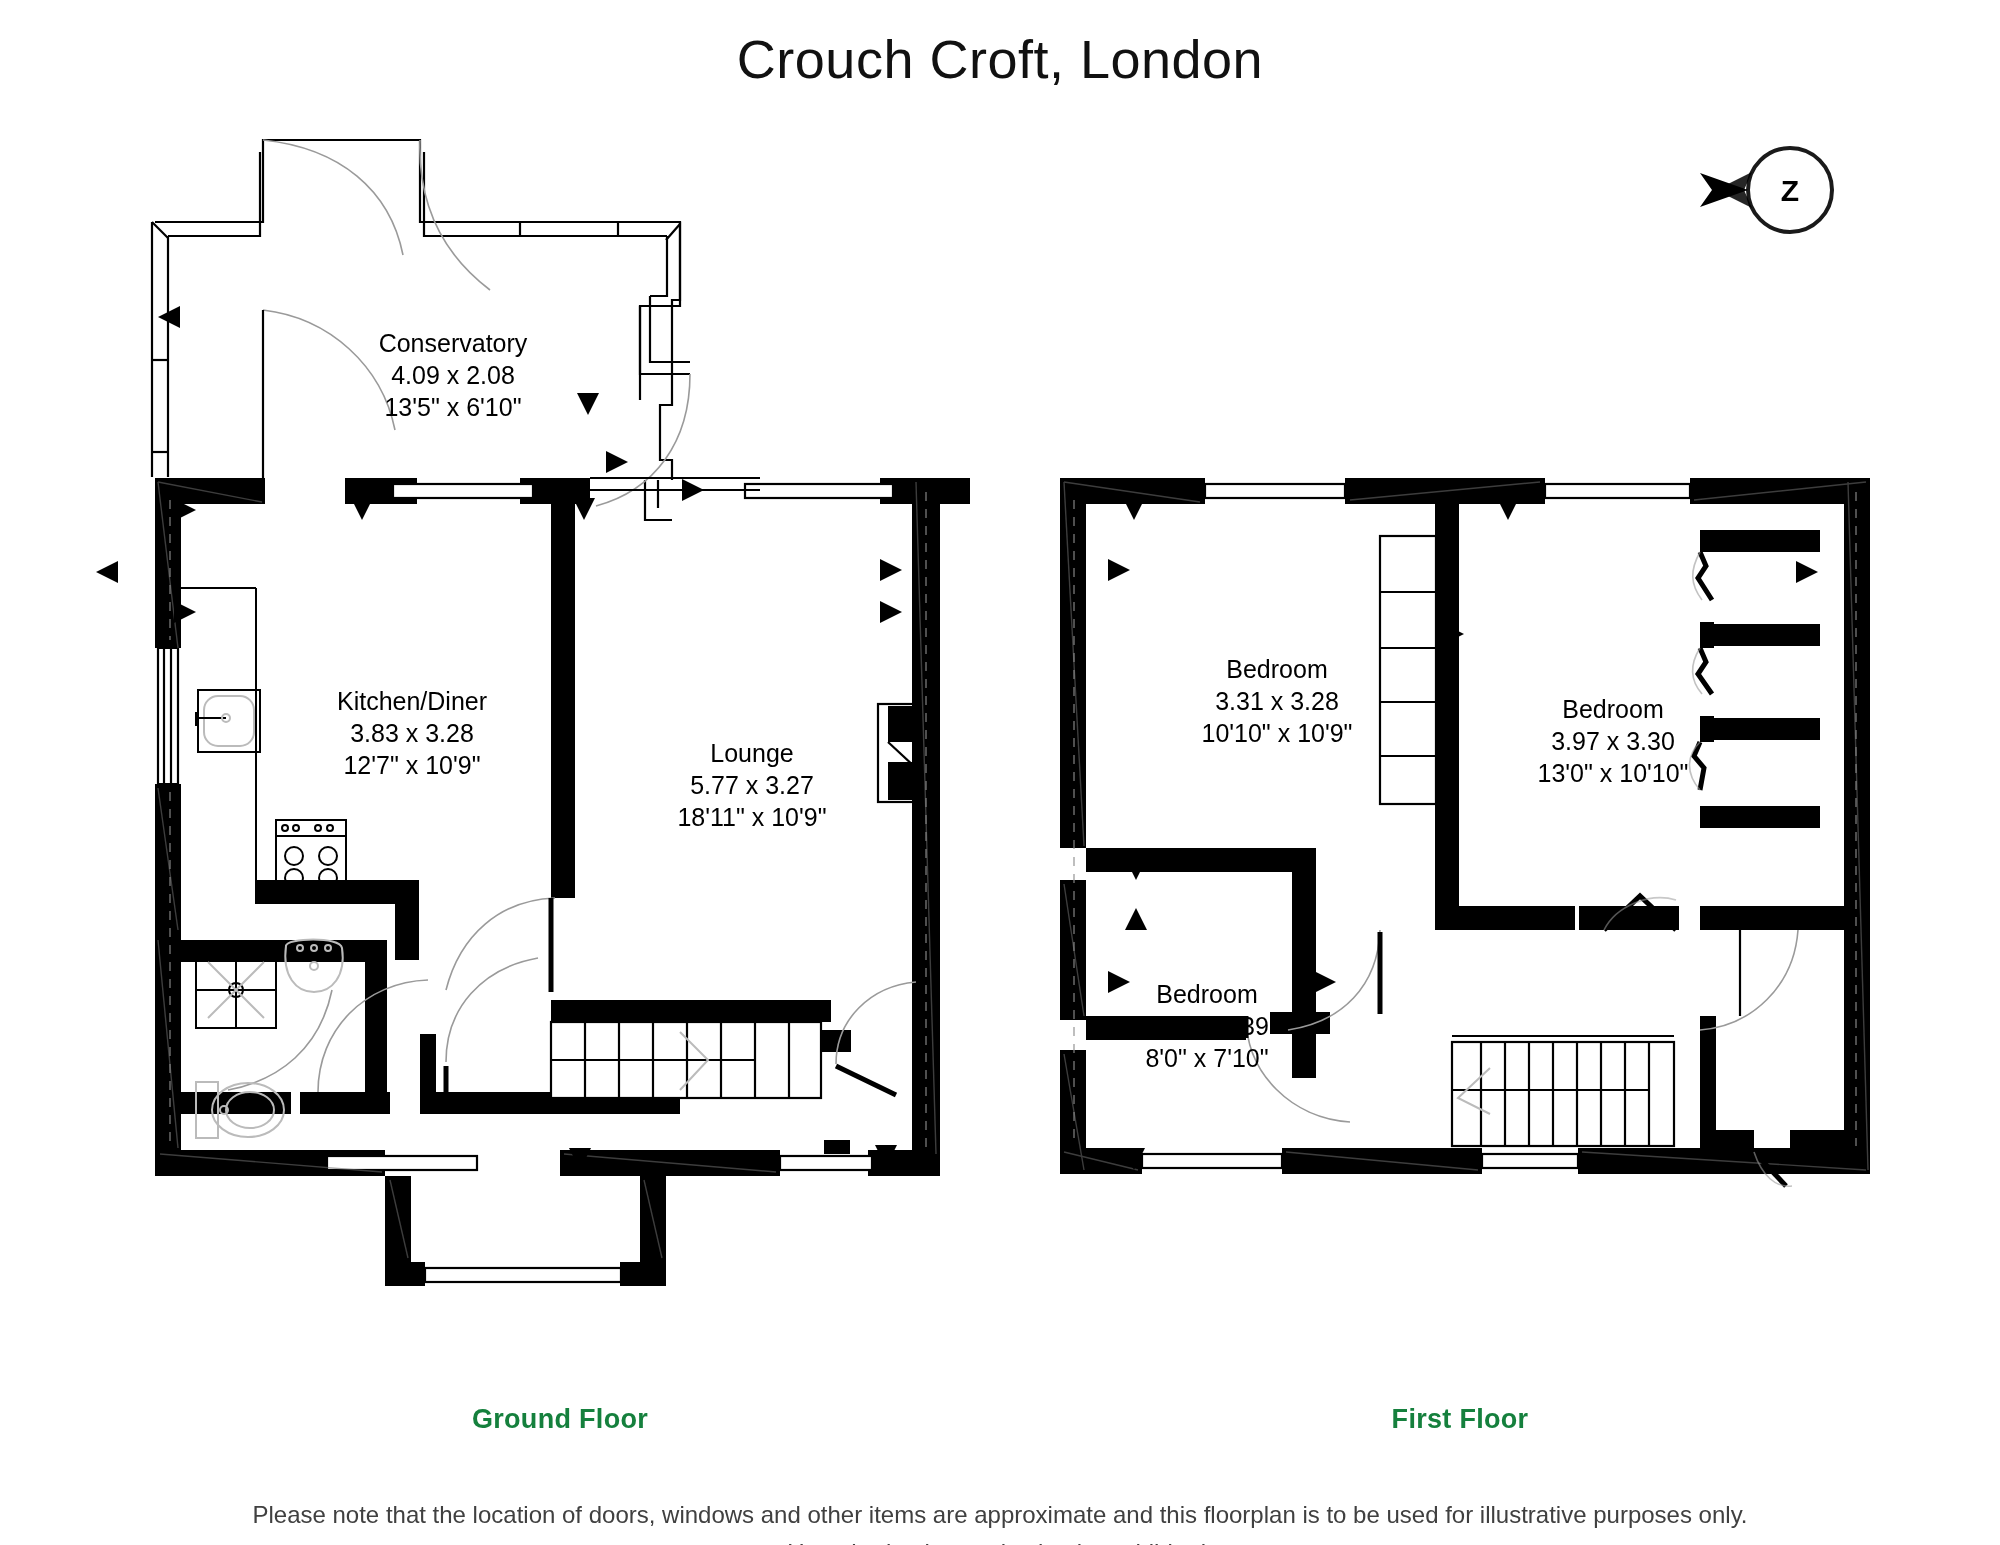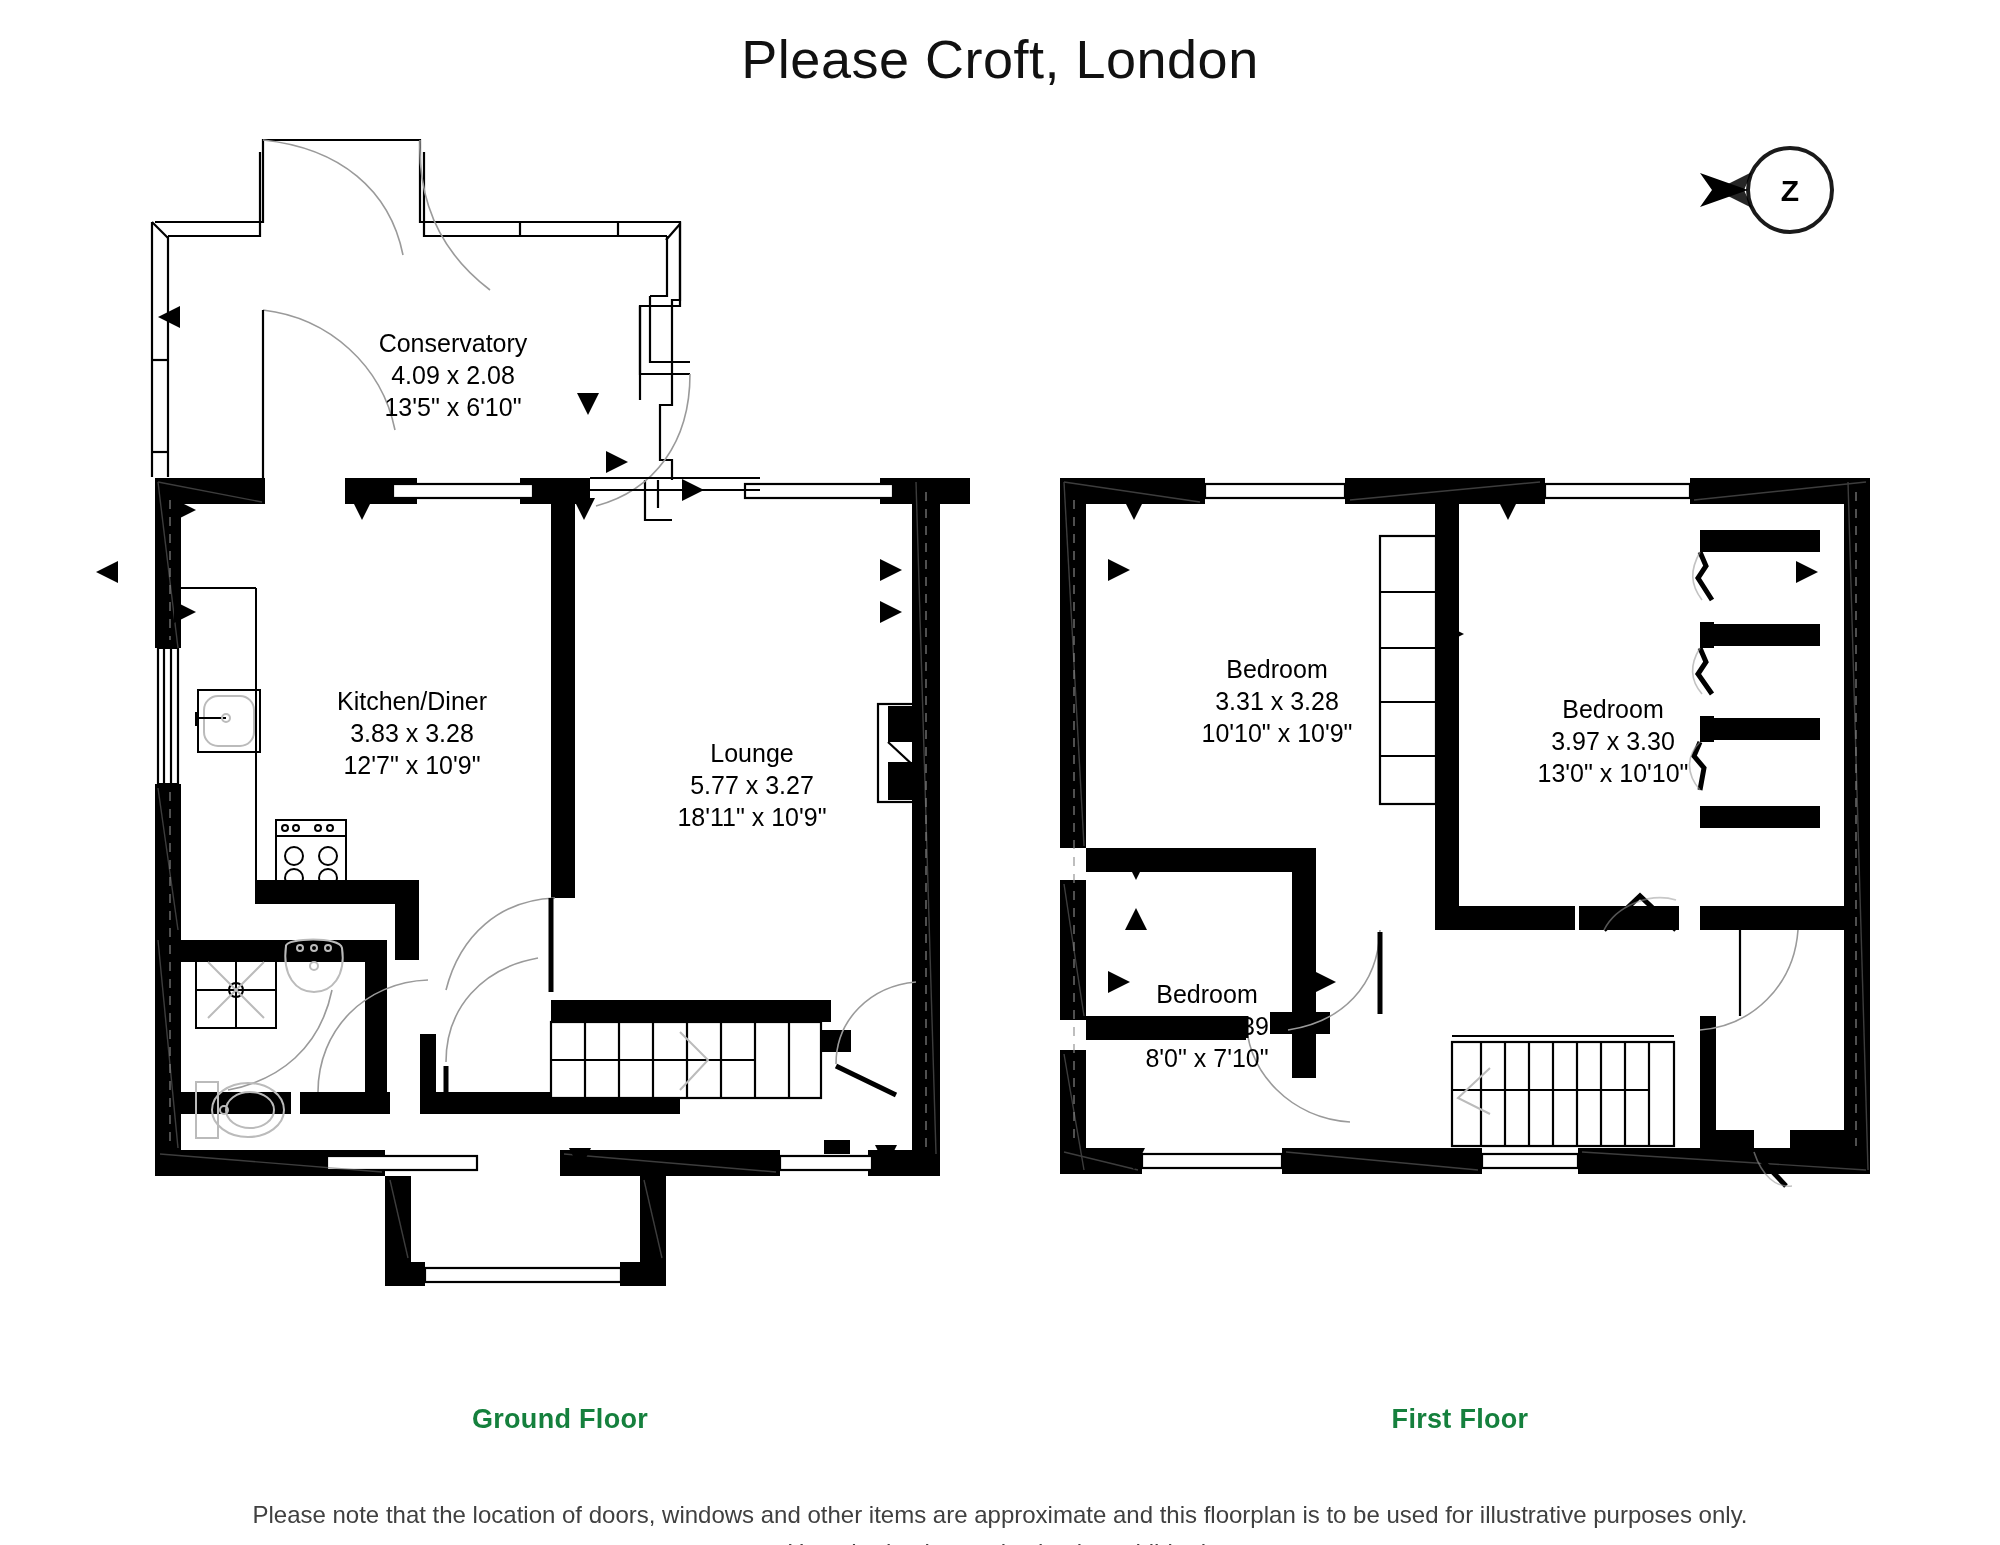--- a/index.html
+++ b/index.html
@@ -75,21 +75,21 @@
   .hatch      { stroke: #6f6f6f; stroke-width: 1.4; fill: none; }
   .dash       { stroke: #8d8d8d; stroke-width: 1.6; fill: none; stroke-dasharray: 9 8; }
   .compass-ring { fill: #ffffff; stroke: #1a1a1a; stroke-width: 4; }
   .compass-n { font-size: 30px; font-weight: bold; text-anchor: middle; fill: #000000; }
 </style>
 </head>
 <body>
 
 <div id="page">
 
-  <div id="plan-title">Please Croft, London</div>
+  <div id="plan-title">Crouch Croft, London</div>
 
   <svg id="floorplan-svg" width="2000" height="1545" viewBox="0 0 2000 1545">
 
     <g>
       <circle class="compass-ring" cx="1790" cy="190" r="42"></circle>
       <path class="arrow-blk" d="M 1748 190 L 1700 173 L 1712 190 L 1700 207 Z"></path>
       <path class="arrow-blk" d="M 1752 172 L 1716 190 L 1752 208 L 1744 190 Z" opacity="0.85"></path>
       <text class="compass-n" x="1790" y="201">Z</text>
     </g>
 

